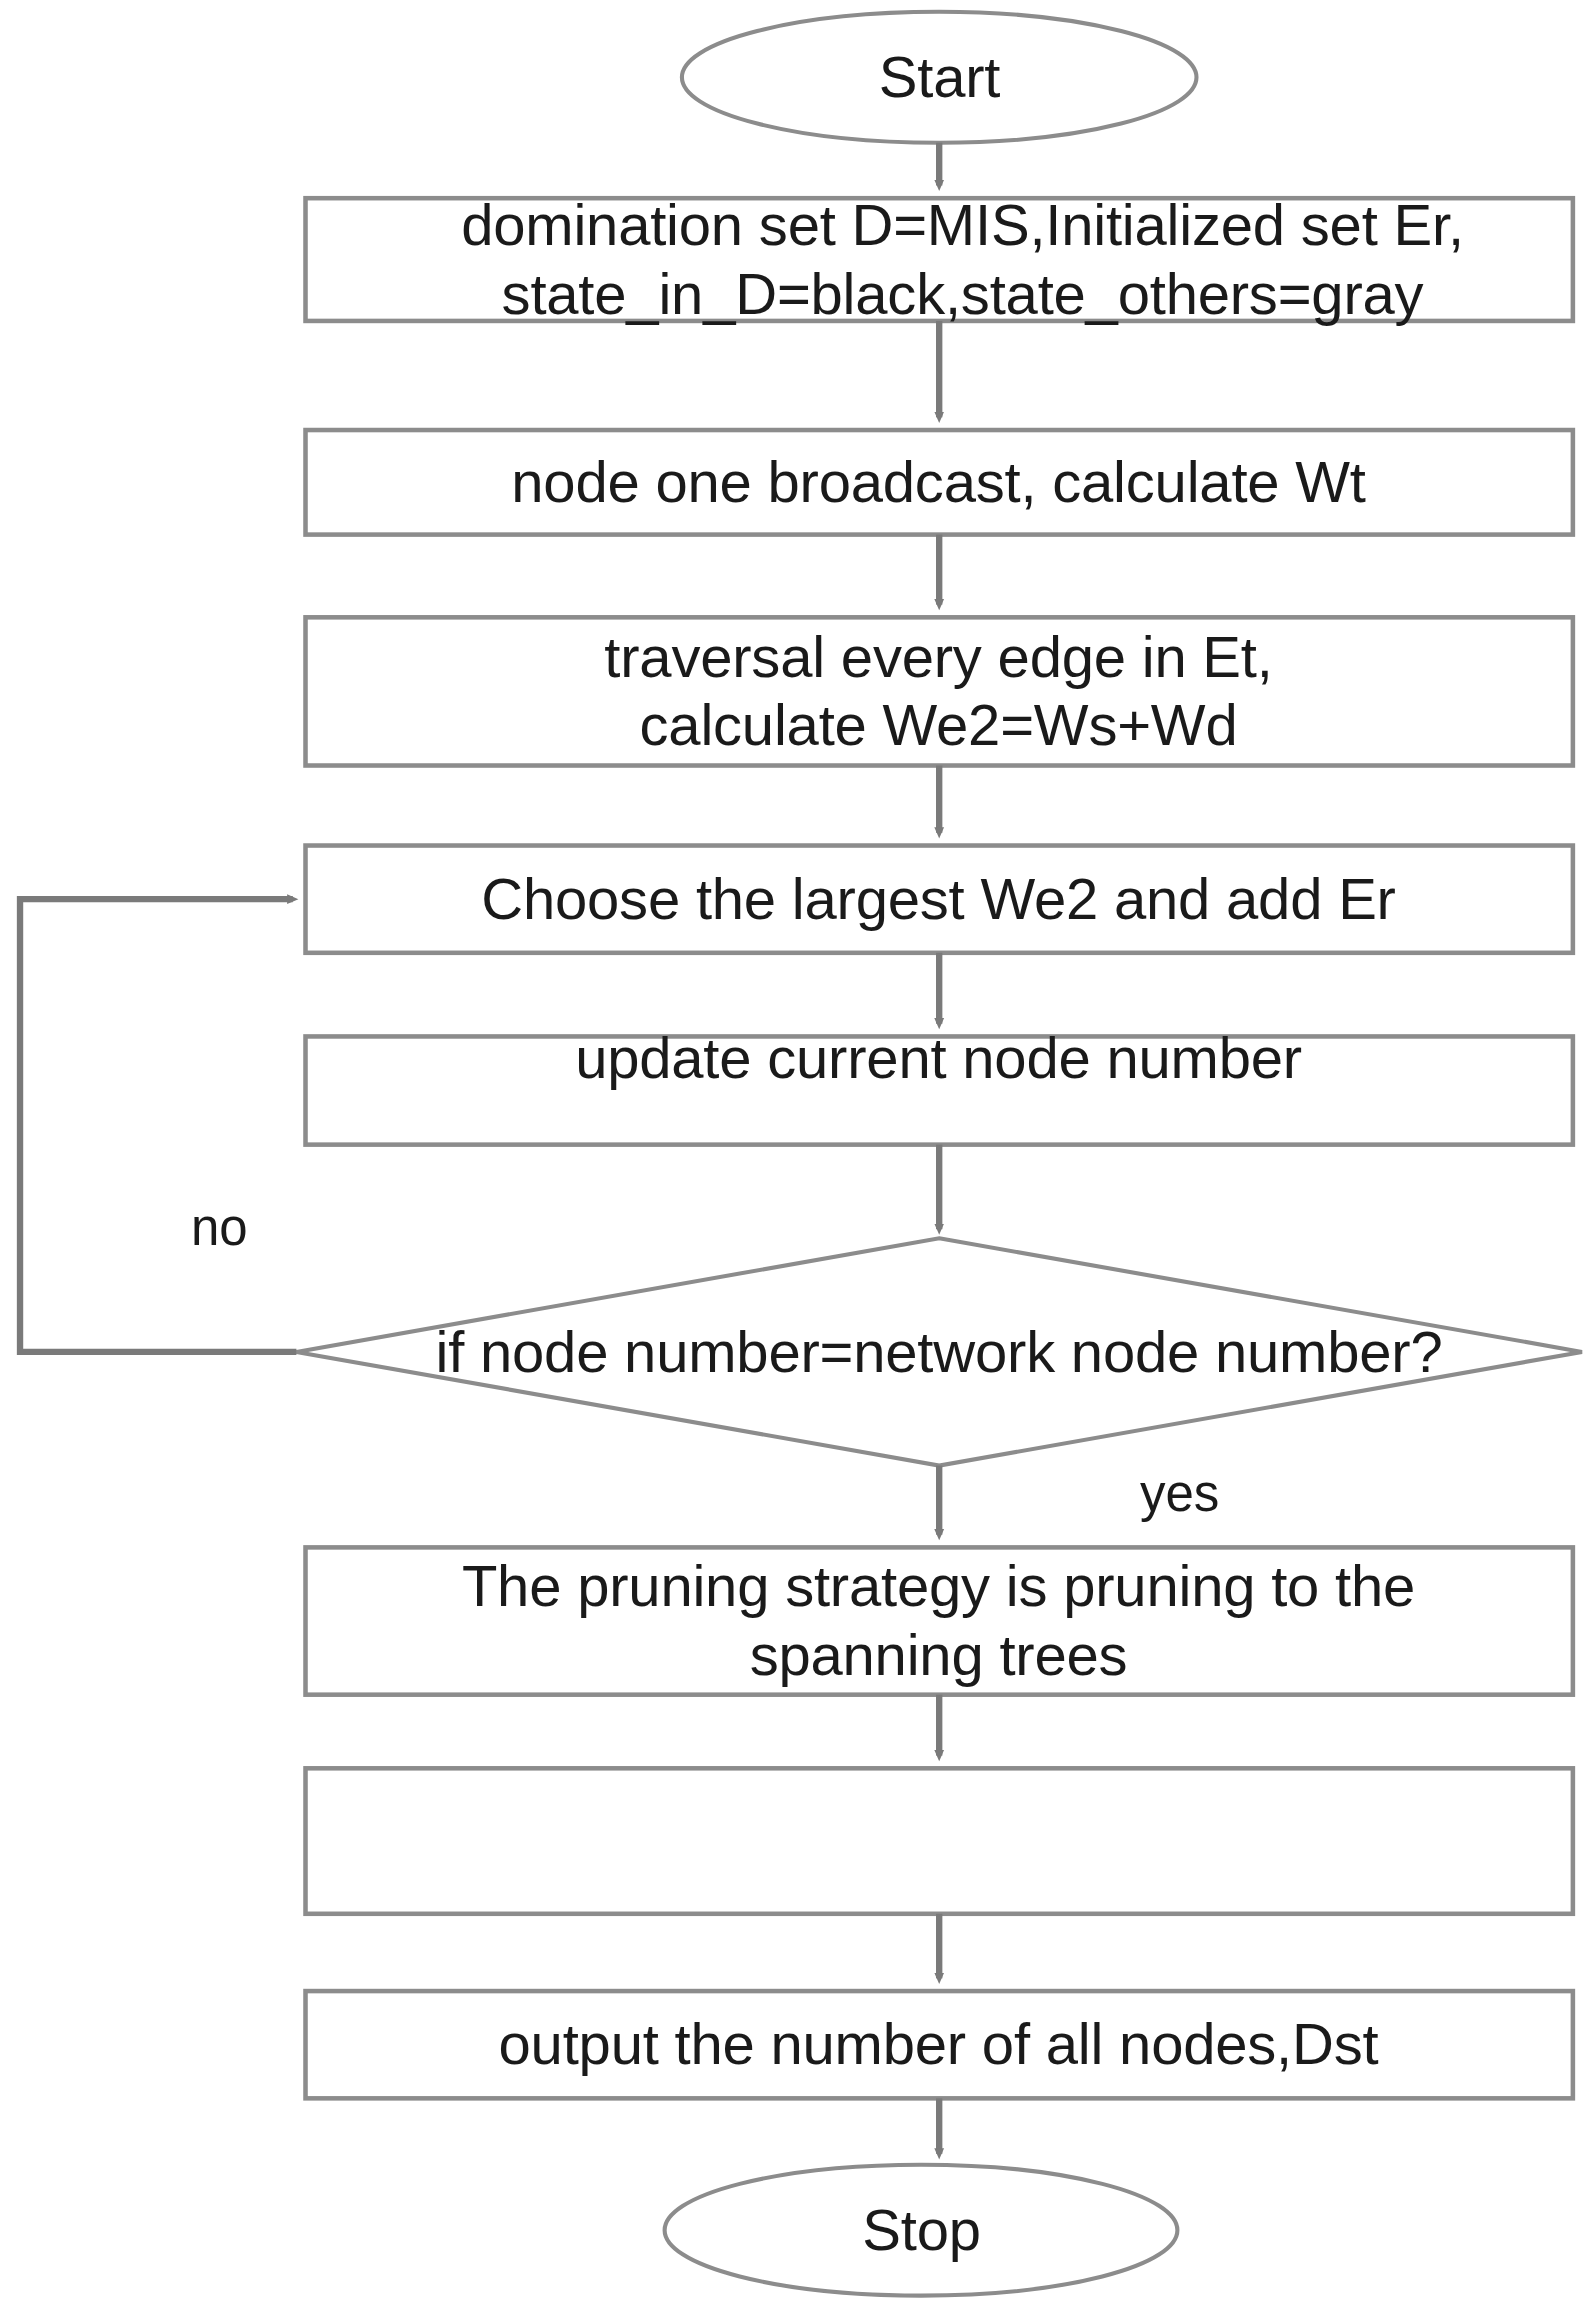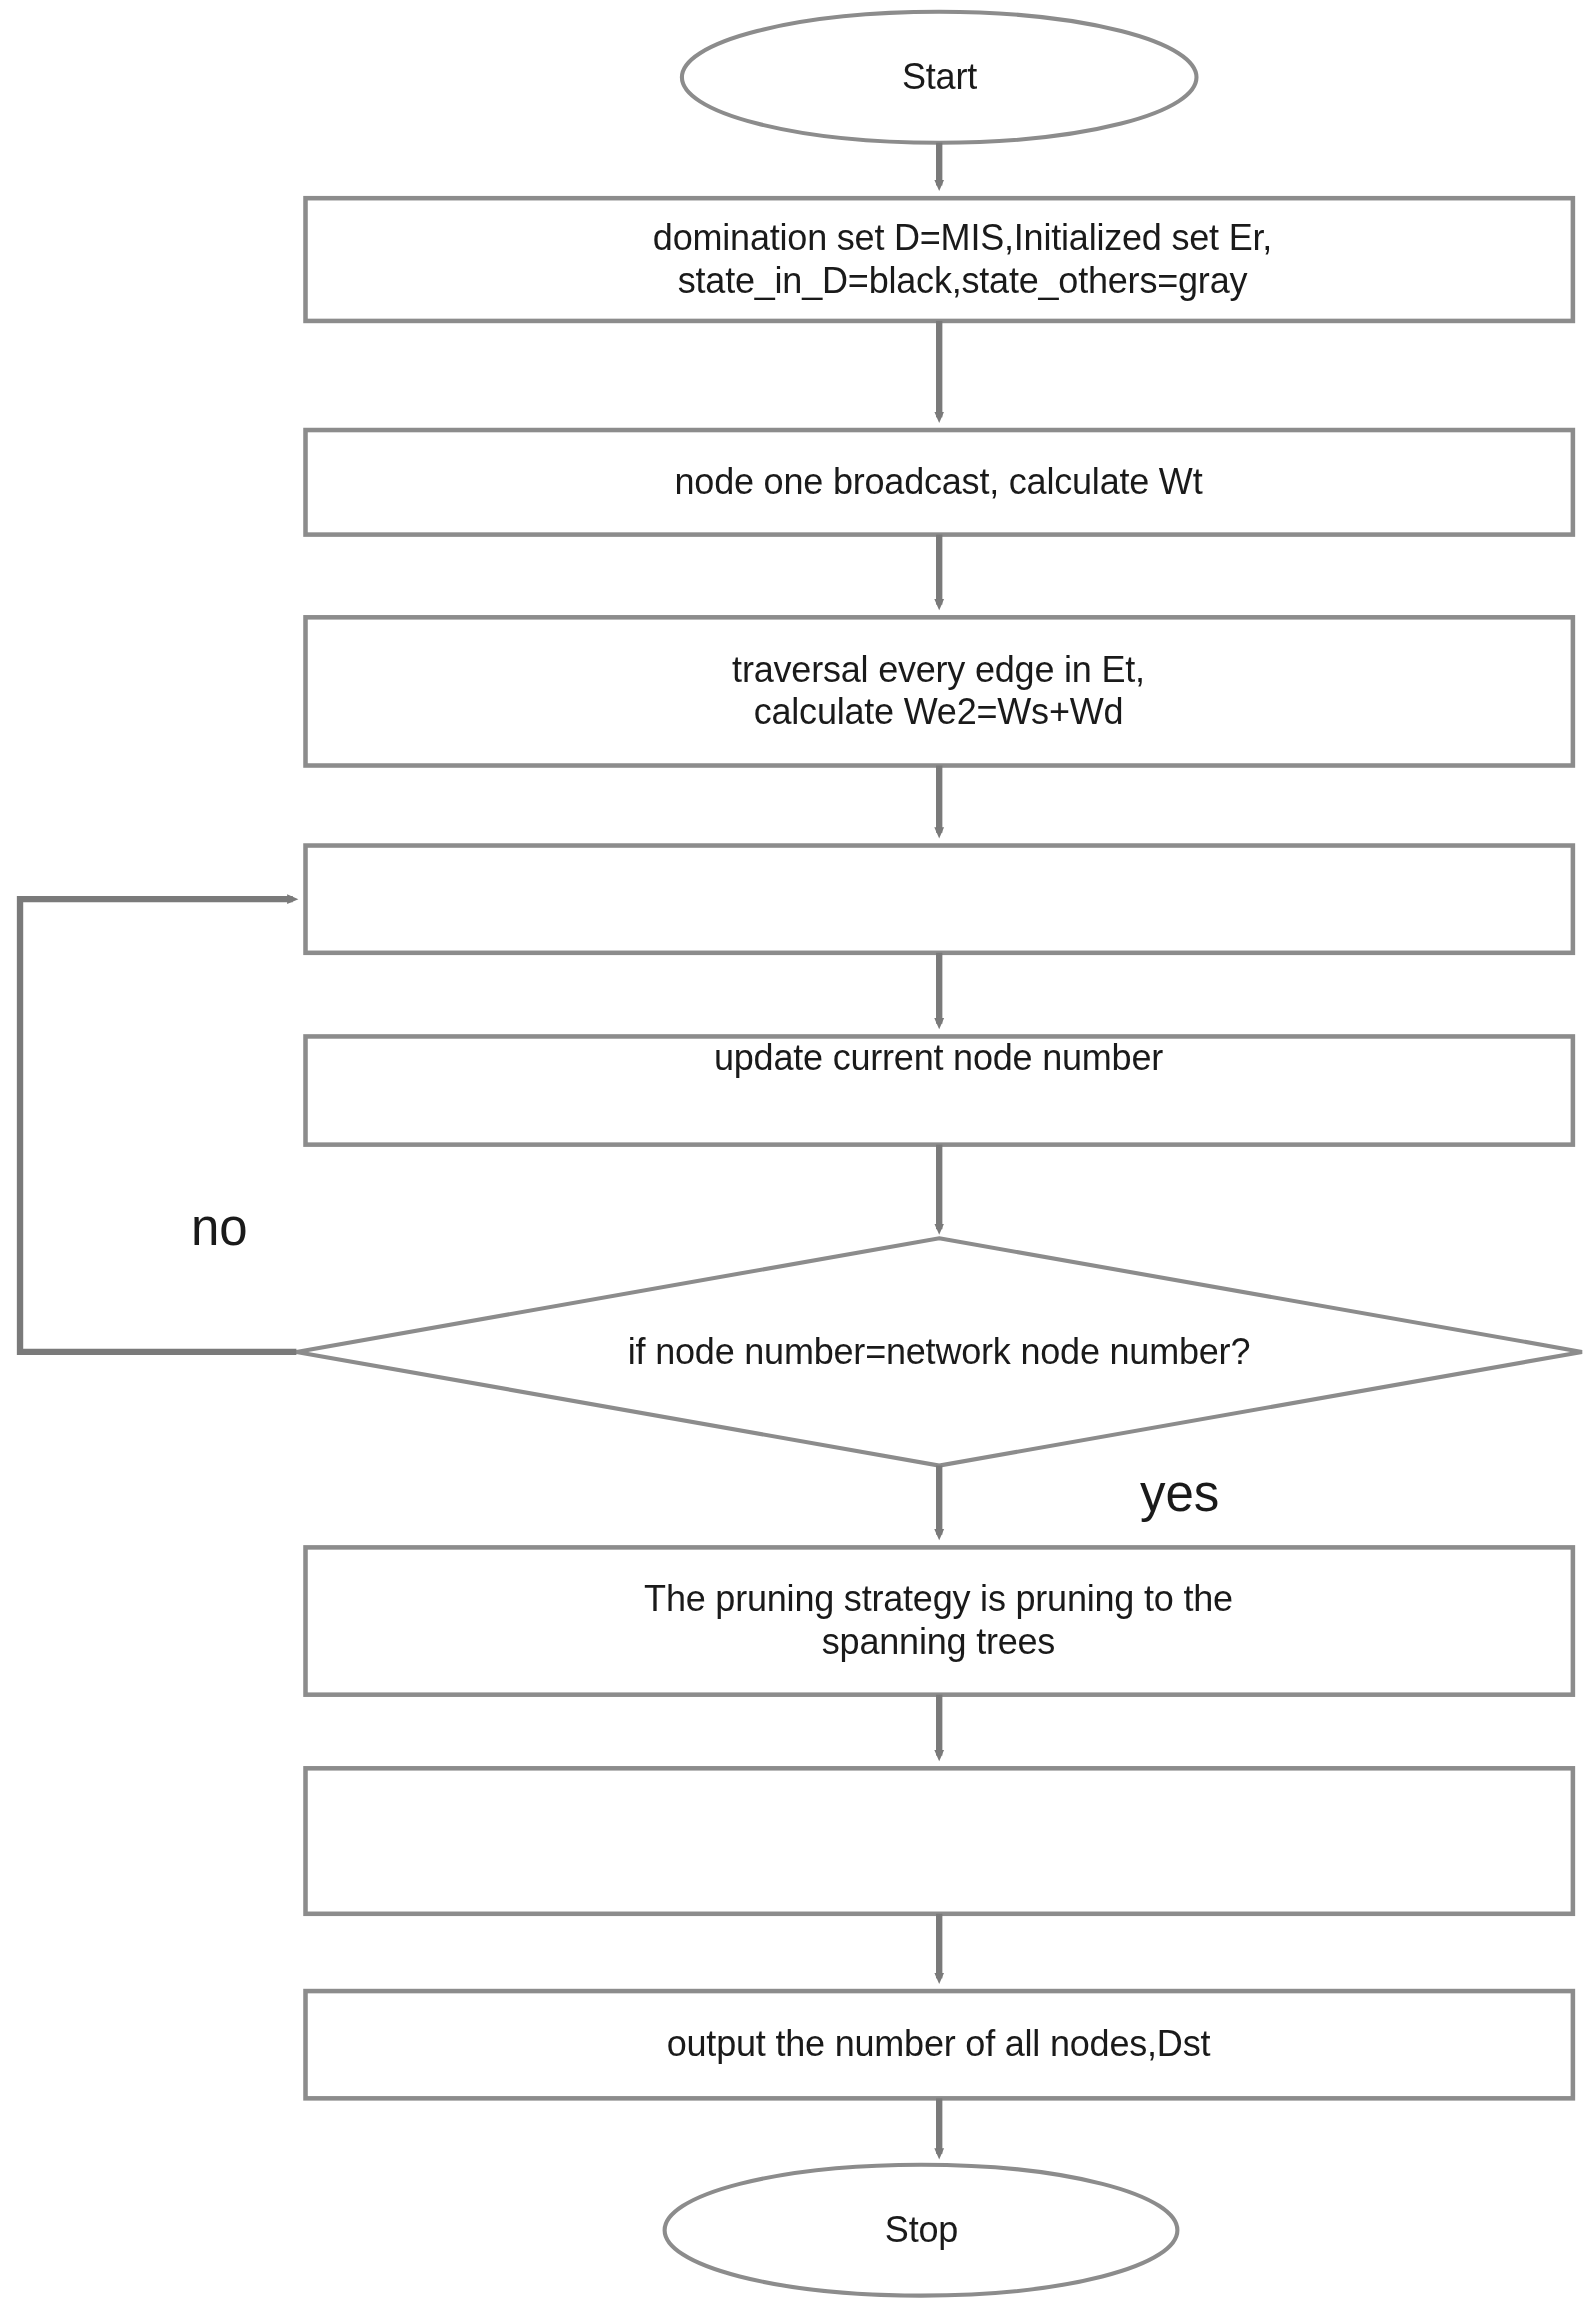--- a/index.html
+++ b/index.html
@@ -26,21 +26,21 @@
     height: 2322px;
   }
   .node-label {
     position: absolute;
     display: flex;
     align-items: center;
     justify-content: center;
     text-align: center;
     color: #1a1a1a;
     font-family: "Liberation Sans", sans-serif;
-    font-size: 36px;
+    font-size: 58px;
     line-height: 1.18;
     letter-spacing: -0.2px;
     white-space: pre-line;
     pointer-events: none;
   }
   .edge-label {
     position: absolute;
     color: #1a1a1a;
     font-family: "Liberation Sans", sans-serif;
     font-size: 51px;
@@ -107,20 +107,21 @@
   <div class="node-label" style="left:682px; top:11.8px; width:515px; height:131px;">Start</div>
 
   <div class="node-label" style="left:305px; top:198px; width:1267px; height:123px;padding-left:24px;">domination set D=MIS,Initialized set Er,
 state_in_D=black,state_others=gray</div>
 
   <div class="node-label" style="left:305px; top:430px; width:1267px; height:105px;">node one broadcast, calculate Wt</div>
 
   <div class="node-label" style="left:305px; top:617px; width:1267px; height:148px;">traversal every edge in Et,
 calculate We2=Ws+Wd</div>
 
+  <div class="node-label" style="left:305px; top:846px; width:1267px; height:107px;">Choose the largest We2 and add Er</div>
 
   <div class="node-label" style="left:305px; top:1004px; width:1267px; height:108px;">update current node number</div>
 
   <div class="node-label" style="left:296px; top:1296px; width:1286px; height:113px;">if node number=network node number?</div>
 
   <div class="node-label" style="left:305px; top:1547px; width:1267px; height:147px;">The pruning strategy is pruning to the
 spanning trees</div>
 
 
   <div class="node-label" style="left:305px; top:1991px; width:1267px; height:107px;">output the number of all nodes,Dst</div>

